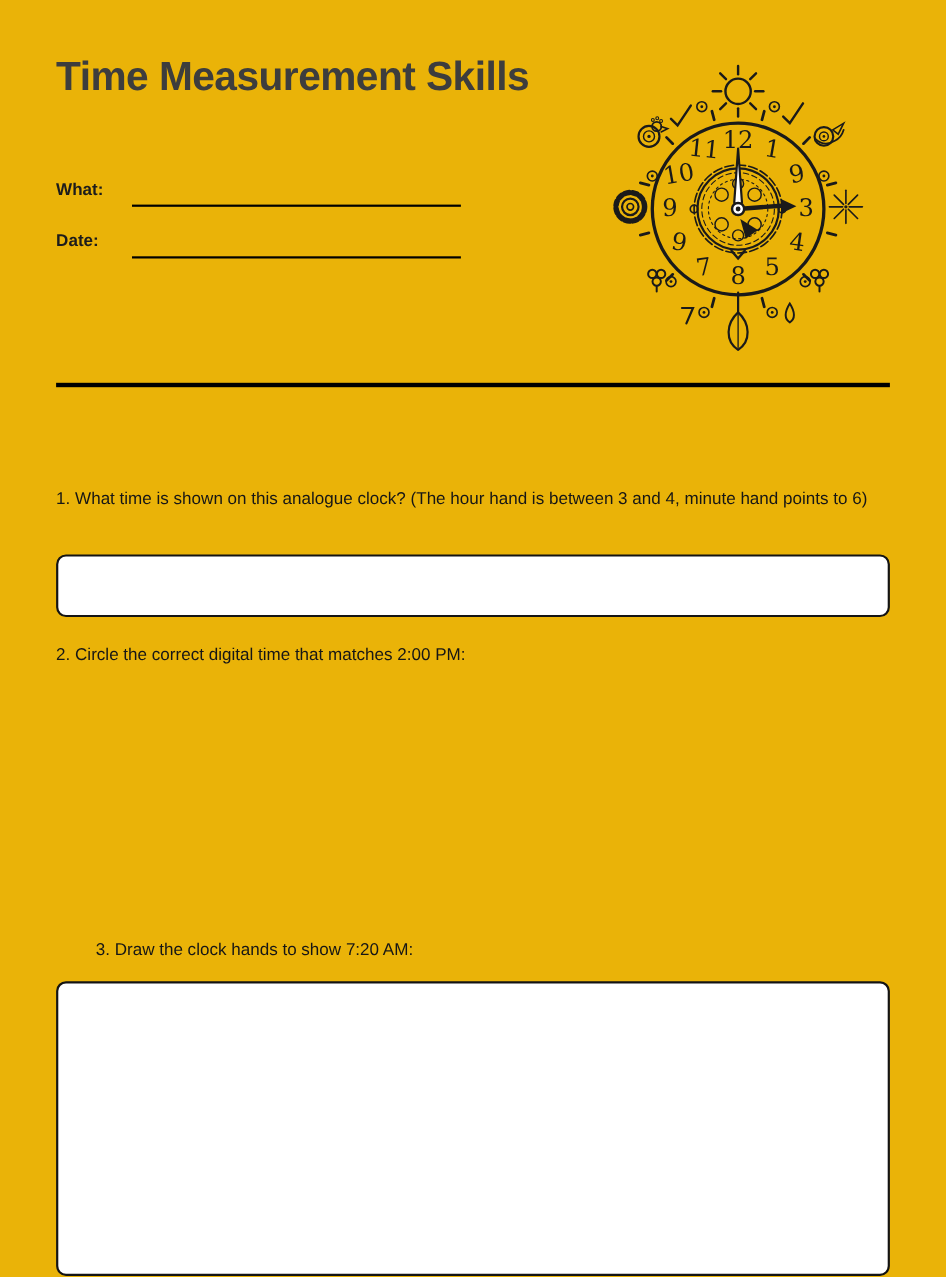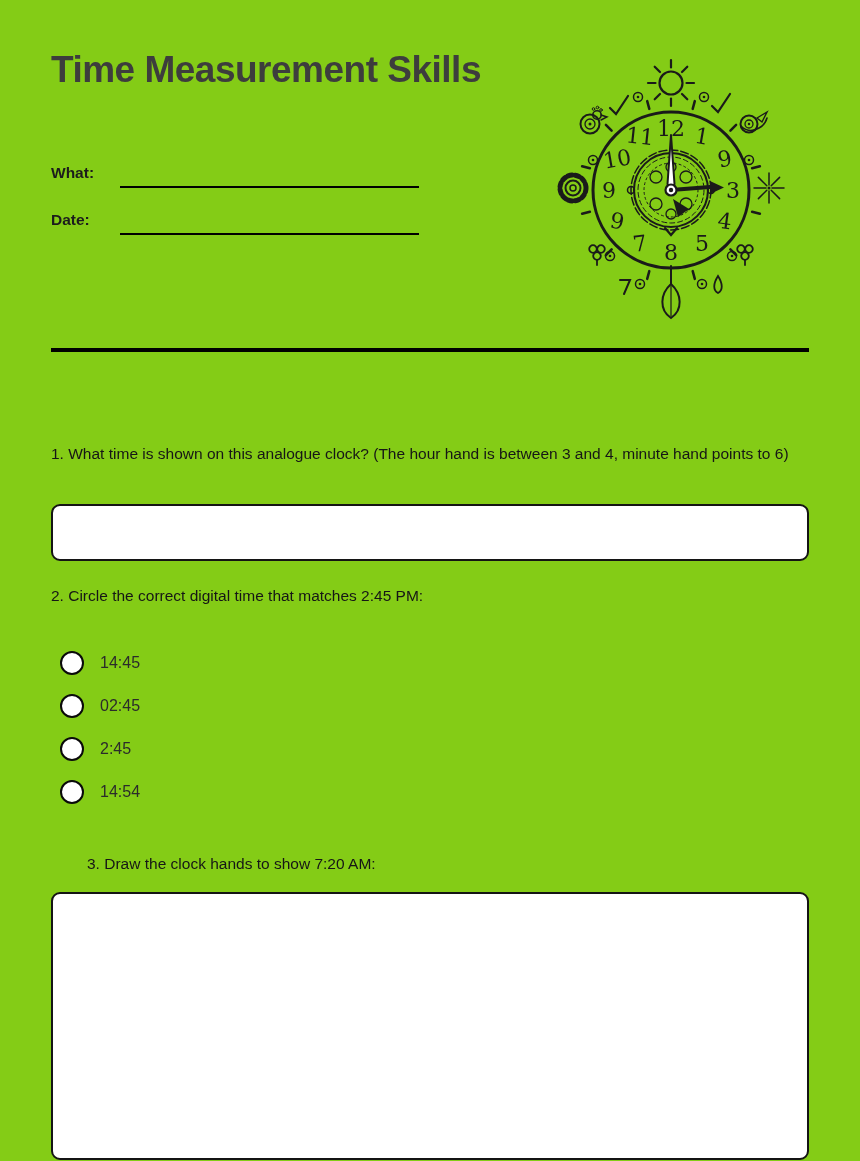--- a/index.html
+++ b/index.html
@@ -1,19 +1,19 @@
 <!DOCTYPE html>
 <html><head>
 <meta charset="utf-8">
 <style>
   * { margin:0; padding:0; box-sizing:border-box; }
   html,body { background:#ffffff; }
   body { width:860px; height:1161px; overflow:hidden; position:relative;
          font-family:"Liberation Sans", sans-serif; }
-  .page { position:absolute; inset:0; background:#84cc16; }
+  .page { position:absolute; inset:0; background:#eab308; }
 
   .title { position:absolute; left:51px; top:48px; width:480px;
            font-size:37px; line-height:44px; font-weight:bold;
            letter-spacing:-0.5px; color:#3d3d3d; }
 
   .field-label { position:absolute; left:51px; font-size:15.5px;
                  font-weight:bold; color:#1c1c1c; }
   .field-line { position:absolute; left:120px; width:299px; height:0;
                 border-top:2.5px solid #000; }
 
@@ -214,37 +214,19 @@
       <path stroke-width="1.8" d="M178,218 C183,226 183,232 178,235 C173,232 173,226 178,218 Z"></path>
     </svg>
   </div>
 
   <div class="divider"></div>
 
 
   <div class="q-prompt q1">1. What time is shown on this analogue clock? (The hour hand is between 3 and 4, minute hand points to 6)</div>
   <div class="answer-box q1-box"></div>
 
-  <div class="q-prompt q2">2. Circle the correct digital time that matches 2:45 PM:</div>
-
-  <div class="options">
-    <div class="option-row">
-      <div class="radio"></div>
-      <div class="option-label">14:45</div>
-    </div>
-    <div class="option-row">
-      <div class="radio"></div>
-      <div class="option-label">02:45</div>
-    </div>
-    <div class="option-row">
-      <div class="radio"></div>
-      <div class="option-label">2:45</div>
-    </div>
-    <div class="option-row">
-      <div class="radio"></div>
-      <div class="option-label">14:54</div>
-    </div>
-  </div>
+  <div class="q-prompt q2">2. Circle the correct digital time that matches 2:00 PM:</div>
+
 
   <div class="q-prompt q3">3. Draw the clock hands to show 7:20 AM:</div>
   <div class="answer-box q3-box"></div>
 
 </div>
 
 </body></html>

